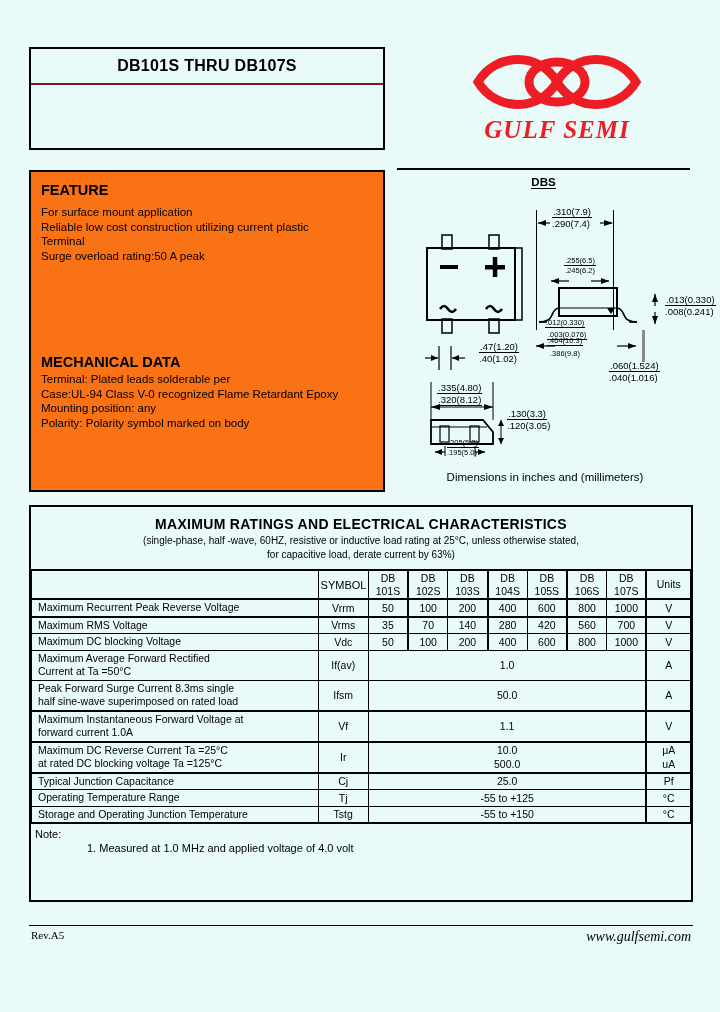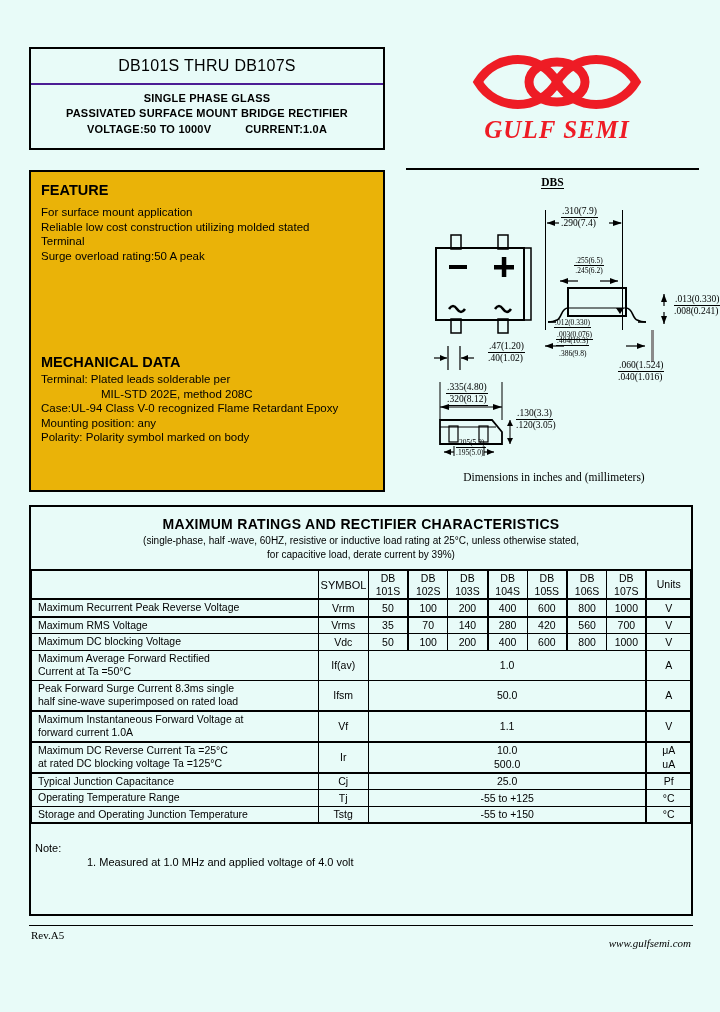--- a/index.html
+++ b/index.html
@@ -13,53 +13,53 @@
   }
   .page{position:absolute;left:0;top:0;width:720px;height:1012px;}
 
   
   .hdr-box{
     position:absolute;left:29px;top:47px;width:356px;height:103px;
     border:2px solid #000;box-sizing:border-box;background:#e8fbf8;
   }
   .hdr-title{
     height:34px;line-height:34px;text-align:center;
-    font-size:16px;font-weight:normal;letter-spacing:.3px;
-    border-bottom:2px solid #4c1d95;
+    font-size:16px;font-weight:bold;letter-spacing:.3px;
+    border-bottom:2px solid #7f1d1d;
   }
   .hdr-sub{
     padding-top:6px;text-align:center;font-size:11px;font-weight:bold;
     line-height:15px;letter-spacing:.2px;
   }
   .hdr-sub .l3{margin-top:1px;}
   .hdr-sub .cur{margin-left:34px;}
 
   
   .logo{position:absolute;left:452px;top:46px;width:210px;height:100px;}
   .logo svg{display:block;}
   .logo-text{
     text-align:center;font-family:"Liberation Serif", serif;
     font-weight:bold;font-style:italic;font-size:25px;color:#ee1c25;
     letter-spacing:1px;margin-top:-2px;
   }
 
   
   .feat-box{
     position:absolute;left:29px;top:170px;width:356px;height:322px;
-    border:2px solid #000;box-sizing:border-box;background:#eab308;
+    border:2px solid #000;box-sizing:border-box;background:#f97316;
     padding:10px 10px 0 10px;
   }
   .feat-h{font-size:14.5px;font-weight:bold;margin:0 0 7px 0;}
   .feat-l{font-size:11.5px;line-height:14.5px;}
   .mech-h{font-size:14.5px;font-weight:bold;margin:0 0 2px 0;}
   .mech-wrap{position:absolute;left:10px;top:182px;}
   .ind{padding-left:60px;}
 
   
-  .draw{position:absolute;left:406px;top:168px;width:296px;height:324px;font-family:Liberation Serif, serif;}
+  .draw{position:absolute;left:397px;top:168px;width:296px;height:324px;}
   .draw-rule{position:absolute;left:0;top:0;width:293px;height:0;border-top:2px solid #000;}
   .dbs{
     position:absolute;left:0;top:8px;width:293px;text-align:center;
     font-size:11.5px;font-weight:bold;
   }
   .dbs span{border-bottom:1.5px solid #000;padding-bottom:0px;}
   .dimnote{
     position:absolute;left:0;top:303px;width:296px;text-align:center;
     font-size:11.5px;
   }
@@ -82,70 +82,62 @@
   table{border-collapse:collapse;width:100%;font-size:10.5px;table-layout:fixed;}
   table td,table th{border:1px solid #000;padding:1px 2px;text-align:center;font-weight:normal;}
   td.desc{text-align:left;padding-left:6px;font-size:10.5px;line-height:13.5px;}
   .thick-l{border-left:2px solid #000 !important;}
   .thick-t{border-top:2px solid #000 !important;}
   .thick-b{border-bottom:2px solid #000 !important;}
   .nb-b{border-bottom:none !important;}
   .nb-t{border-top:none !important;}
   .hdr-cell{font-size:10.5px;line-height:12.5px;}
   .sym-cell{font-size:11px;}
-  .note-wrap{padding:16px 0 0 4px;min-height:74px;}
+  .note-wrap{padding:2px 0 0 4px;min-height:74px;}
   .note-t{font-size:11px;line-height:16px;}
   .note-1{font-size:11px;padding-left:52px;}
 
   
   .footer{
     position:absolute;left:29px;top:925px;width:664px;height:22px;
     border-top:1.5px solid #000;
   }
   .foot-l{position:absolute;left:2px;top:3px;font-family:"Liberation Serif", serif;font-size:11px;}
-  .foot-r{position:absolute;right:2px;top:3px;font-family:"Liberation Serif", serif;font-style:italic;font-size:11px;margin-top:8px;}
+  .foot-r{position:absolute;right:2px;top:3px;font-family:"Liberation Serif", serif;font-style:italic;font-size:14px;}
 </style>
 </head>
 <body>
 
 <div class="page">
 
   <div class="hdr-box">
     <div class="hdr-title">DB101S THRU DB107S</div>
-    <div class="hdr-sub">
-      <div>SINGLE  PHASE  GLASS</div>
-      <div>PASSIVATED  SURFACE  MOUNT  BRIDGE  RECTIFIER</div>
-      <div class="l3">
-        <span>VOLTAGE:50  TO  1000V</span><span class="cur">CURRENT:1.0A</span>
-      </div>
-    </div>
   </div>
 
   <div class="logo">
     <svg width="210" height="72" viewBox="0 0 210 72">
       <g fill="none" stroke="#ee1c25" stroke-width="9">
         <path d="M105 36 C 88 6, 44 6, 26 36 C 44 66, 88 66, 105 36 Z"></path>
         <path d="M105 36 C 122 6, 166 6, 184 36 C 166 66, 122 66, 105 36 Z"></path>
         <ellipse cx="105" cy="36" rx="28" ry="20"></ellipse>
       </g>
     </svg>
     <div class="logo-text">GULF SEMI</div>
   </div>
 
   <div class="feat-box">
     <div class="feat-h">FEATURE</div>
     <div class="feat-l">For surface mount application</div>
-    <div class="feat-l">Reliable low cost construction utilizing molded stated</div>
+    <div class="feat-l">Reliable low cost construction utilizing current plastic</div>
     <div class="feat-l">Terminal</div>
     <div class="feat-l">Surge overload rating:50 A peak</div>
 
     <div class="mech-wrap">
       <div class="mech-h">MECHANICAL DATA</div>
       <div class="feat-l">Terminal: Plated leads solderable per</div>
-      <div class="feat-l ind">MIL-STD 202E, method 208C</div>
       <div class="feat-l">Case:UL-94 Class V-0 recognized Flame Retardant Epoxy</div>
       <div class="feat-l">Mounting position: any</div>
       <div class="feat-l">Polarity: Polarity symbol marked on body</div>
     </div>
   </div>
 
   <div class="draw">
     <div class="draw-rule"></div>
     <div class="dbs"><span>DBS</span></div>
 
@@ -293,24 +285,24 @@
     </div>
     <div class="dimtxt sm" style="left:50px;top:270px;">
       <span class="u">.205(5.2)</span><br>
       <span>.195(5.0)</span>
     </div>
 
     <div class="dimnote">Dimensions in inches and (millimeters)</div>
   </div>
 
   <div class="tbl-box">
-    <div class="tbl-title">MAXIMUM  RATINGS  AND  RECTIFIER  CHARACTERISTICS</div>
+    <div class="tbl-title">MAXIMUM  RATINGS  AND  ELECTRICAL  CHARACTERISTICS</div>
     <div class="tbl-cap">
       <div>(single-phase, half -wave, 60HZ, resistive or inductive load rating at 25°C, unless otherwise stated,</div>
-      <div>for capacitive load, derate current by 39%)</div>
+      <div>for capacitive load, derate current by 63%)</div>
     </div>
 
     <table>
       <colgroup>
         <col style="width:274px">
         <col style="width:48px">
           <col style="width:38px">
         <col style="width:38px">
           <col style="width:38px">
         <col style="width:38px">

